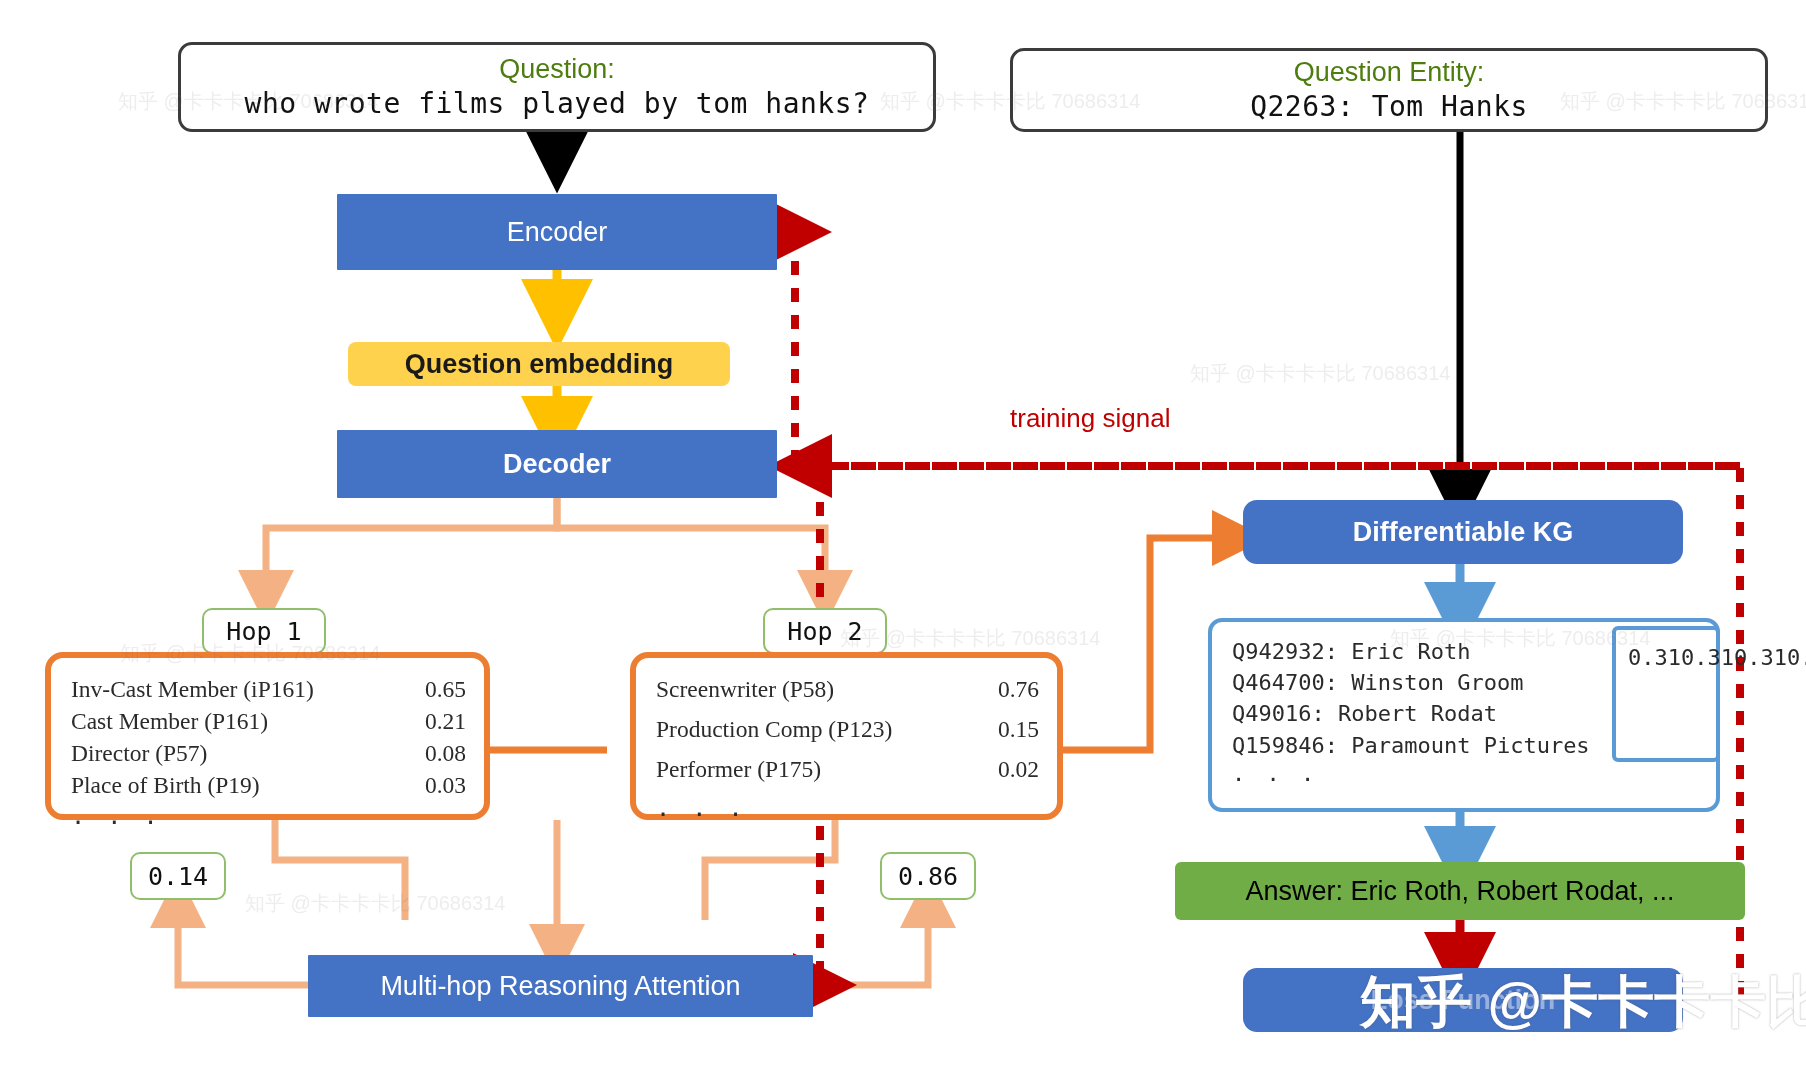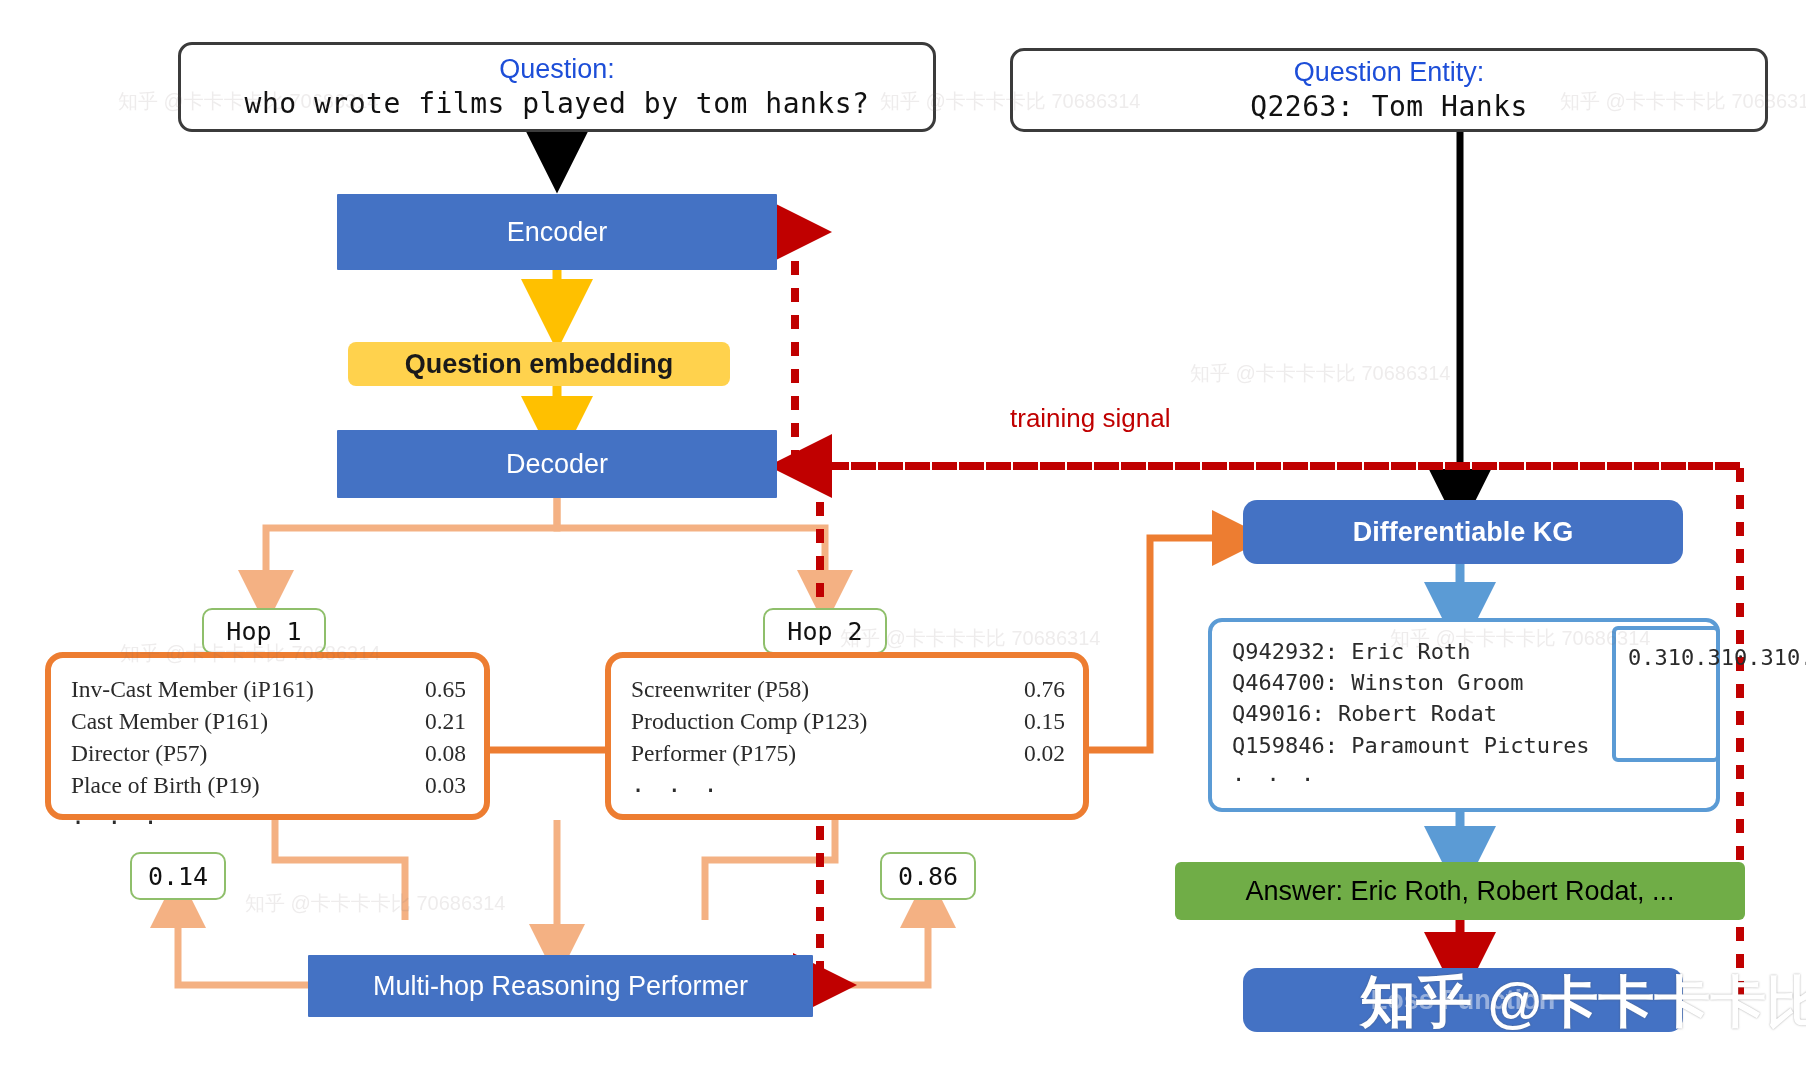--- a/index.html
+++ b/index.html
@@ -7,21 +7,21 @@
   #stage{position:relative;width:1806px;height:1084px;background:#fff;overflow:hidden;}
   #stage svg.wires{position:absolute;left:0;top:0;width:1806px;height:1084px;pointer-events:none;}
 
   .node{position:absolute;box-sizing:border-box;display:flex;align-items:center;justify-content:center;}
 
   
   .qbox{
     border:3px solid #3b3b3b;border-radius:14px;background:#ffffff;
     flex-direction:column;line-height:1.25;
   }
-  .qbox .t1{font-size:27px;color:#1d4ed8;}
+  .qbox .t1{font-size:27px;color:#4d7c0f;}
   .qbox .t2{font-family:"DejaVu Sans Mono",monospace;font-size:28px;color:#111;letter-spacing:.5px;}
 
   
   .blue{
     background:#4472c4;color:#ffffff;border-radius:1px;
     font-size:27px;
   }
   .blue.round{border-radius:14px;font-weight:bold;}
 
   
@@ -142,21 +142,21 @@
 
   <div class="node qbox" style="left:1010px;top:48px;width:758px;height:84px;">
     <div class="t1">Question Entity:</div>
     <div class="t2">Q2263: Tom Hanks</div>
   </div>
 
   <div class="node blue" style="left:337px;top:194px;width:440px;height:76px;">Encoder</div>
 
   <div class="node yellow" style="left:348px;top:322px;width:382px;height:44px;margin-top:20px;">Question embedding</div>
 
-  <div class="node blue" style="left:337px;top:430px;width:440px;height:68px;">Decoder</div>
+  <div class="node blue" style="left:337px;top:430px;width:440px;height:68px;font-weight:bold;">Decoder</div>
 
   <div class="node greenlbl" style="left:202px;top:608px;width:124px;height:46px;">Hop 1</div>
 
   <div class="node hopbox" style="left:45px;top:652px;width:445px;height:168px;">
     <div class="hoprow">
       <span class="nm">Inv-Cast Member (iP161)</span>
       <span class="vl">0.65</span>
     </div>
     <div class="hoprow">
       <span class="nm">Cast Member (P161)</span>
@@ -168,40 +168,40 @@
     </div>
     <div class="hoprow">
       <span class="nm">Place of Birth (P19)</span>
       <span class="vl">0.03</span>
     </div>
     <div class="dots">. . .</div>
   </div>
 
   <div class="node greenlbl" style="left:763px;top:608px;width:124px;height:46px;">Hop 2</div>
 
-  <div class="node hopbox" style="left:605px;top:652px;width:484px;height:168px;">
+  <div class="node hopbox" style="left:630px;top:652px;width:433px;height:168px;gap:8px;">
     <div class="hoprow">
       <span class="nm">Screenwriter (P58)</span>
       <span class="vl">0.76</span>
     </div>
     <div class="hoprow">
       <span class="nm">Production Comp (P123)</span>
       <span class="vl">0.15</span>
     </div>
     <div class="hoprow">
       <span class="nm">Performer (P175)</span>
       <span class="vl">0.02</span>
     </div>
     <div class="dots">. . .</div>
   </div>
 
   <div class="node greenlbl" style="left:130px;top:852px;width:96px;height:48px;">0.14</div>
   <div class="node greenlbl" style="left:880px;top:852px;width:96px;height:48px;">0.86</div>
 
-  <div class="node blue" style="left:308px;top:955px;width:505px;height:62px;">Multi-hop Reasoning Performer</div>
+  <div class="node blue" style="left:308px;top:955px;width:505px;height:62px;">Multi-hop Reasoning Attention</div>
 
   <div class="node blue round" style="left:1243px;top:500px;width:440px;height:64px;">Differentiable KG</div>
 
   <div class="node kgbox" style="left:1208px;top:618px;width:512px;height:194px;">
     <div class="kgrow">Q942932: Eric Roth</div>
     <div class="kgrow">Q464700: Winston Groom</div>
     <div class="kgrow">Q49016: Robert Rodat</div>
     <div class="kgrow">Q159846: Paramount Pictures</div>
     <div class="dots" style="font-size:22px;">. . .</div>
   </div>

